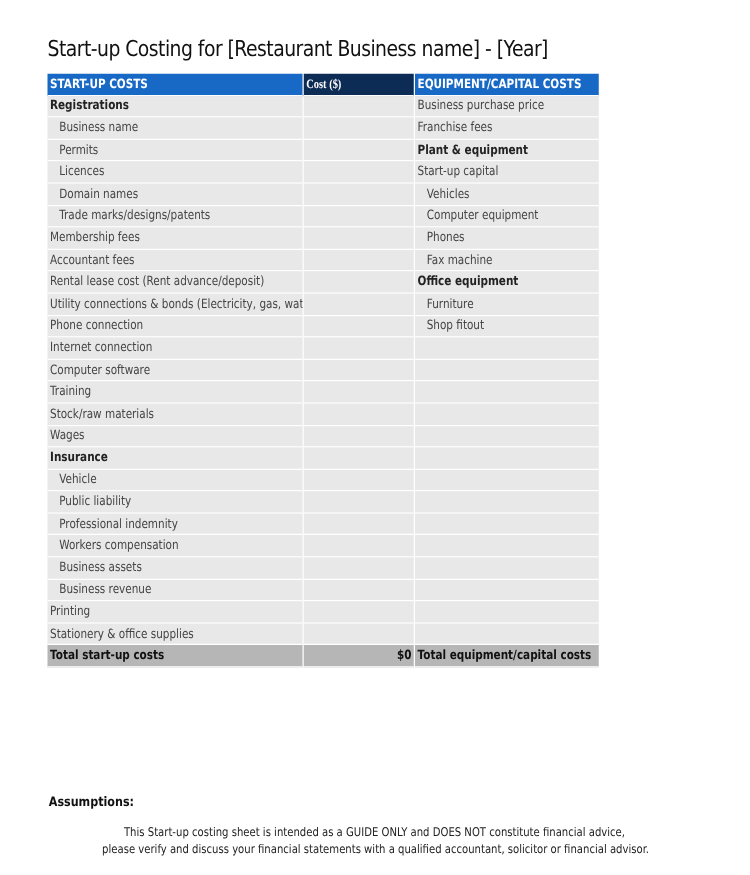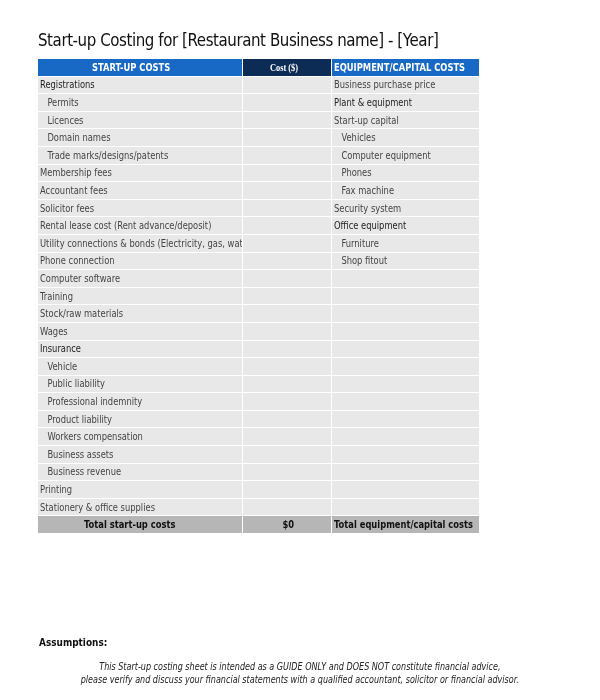--- a/index.html
+++ b/index.html
@@ -2,49 +2,54 @@
 <html><head>
 <meta charset="utf-8">
 <style>
   html, body { margin:0; padding:0; background:#ffffff; }
   body { width:600px; height:700px; position:relative; font-family:"DejaVu Sans", sans-serif; color:#333; overflow:hidden; }
   .title { position:absolute; left:38px; top:30px; font-size:17.5px; color:#111; letter-spacing:-0.5px; transform:scaleX(0.86); transform-origin:left top; white-space:nowrap; }
   table { position:absolute; left:37px; top:59px; border-collapse:separate; border-spacing:1px 0; table-layout:fixed; width:441px; }
   td, th { height:16.6px; padding:0 2px; font-size:10.2px; white-space:nowrap; overflow:hidden; border-bottom:1px solid #fff; }
   .c1 { width:200px; } .c2 { width:84px;font-family:Liberation Serif, serif; } .c3 { width:143px; }
   .cond { display:inline-block; transform:scaleX(0.82); transform-origin:left center; }
-  th { color:#fff; font-weight:bold; text-align:center; background:#1769c5;margin-left:28px; }
+  th { color:#fff; font-weight:bold; text-align:left; background:#1769c5;margin-left:28px; }
   th.cost { background:#0d2c55; }
   td { background:#e8e8e8; color:#444; }
-  td.bold { font-weight:normal; color:#222; }
+  td.bold { font-weight:bold; color:#222; }
   td.indent .cond { padding-left:9px; }
-  tr.total td { background:#b6b6b6; font-weight:bold; color:#111;text-align:center; }
+  tr.total td { background:#b6b6b6; font-weight:bold; color:#111; }
   td.num { text-align:right; }
   .assump { position:absolute; left:39px; top:636px; font-size:10.5px; font-weight:bold; color:#111; transform:scaleX(0.85); transform-origin:left top; }
-  .disc { position:absolute; left:0; width:600px; text-align:center; font-size:9.6px; font-style:italic; color:#222; }
+  .disc { position:absolute; left:0; width:600px; text-align:center; font-size:9.6px; color:#222; }
   .disc span { display:inline-block; transform:scaleX(0.84); }
 </style>
 </head>
 <body>
 
 <div class="title">Start-up Costing for [Restaurant Business name] - [Year]</div>
 
 <table>
   <thead>
     <tr>
       <th class="c1"><span class="cond">START-UP COSTS</span></th>
       <th class="c2 cost"><span class="cond">Cost ($)</span></th>
       <th class="c3"><span class="cond">EQUIPMENT/CAPITAL COSTS</span></th>
     </tr>
   </thead>
   <tbody id="tbody">
       <tr>
         <td class="bold"><span class="cond">Registrations</span></td>
         <td class="num"><span class="cond"></span></td>
         <td><span class="cond">Business purchase price</span></td>
+      </tr>
+      <tr>
+        <td class="indent"><span class="cond">Business name</span></td>
+        <td class="num"><span class="cond"></span></td>
+        <td><span class="cond">Franchise fees</span></td>
       </tr>
       <tr>
         <td class="indent"><span class="cond">Permits</span></td>
         <td class="num"><span class="cond"></span></td>
         <td class="bold"><span class="cond">Plant &amp; equipment</span></td>
       </tr>
       <tr>
         <td class="indent"><span class="cond">Licences</span></td>
         <td class="num"><span class="cond"></span></td>
         <td><span class="cond">Start-up capital</span></td>
@@ -63,38 +68,38 @@
         <td><span class="cond">Membership fees</span></td>
         <td class="num"><span class="cond"></span></td>
         <td class="indent"><span class="cond">Phones</span></td>
       </tr>
       <tr>
         <td><span class="cond">Accountant fees</span></td>
         <td class="num"><span class="cond"></span></td>
         <td class="indent"><span class="cond">Fax machine</span></td>
       </tr>
       <tr>
-        <td><span class="cond">Solicitor fees</span></td>
-        <td class="num"><span class="cond"></span></td>
-        <td><span class="cond">Security system</span></td>
-      </tr>
-      <tr>
         <td><span class="cond">Rental lease cost (Rent advance/deposit)</span></td>
         <td class="num"><span class="cond"></span></td>
         <td class="bold"><span class="cond">Office equipment</span></td>
       </tr>
       <tr>
         <td><span class="cond">Utility connections &amp; bonds (Electricity, gas, water)</span></td>
         <td class="num"><span class="cond"></span></td>
         <td class="indent"><span class="cond">Furniture</span></td>
       </tr>
       <tr>
         <td><span class="cond">Phone connection</span></td>
         <td class="num"><span class="cond"></span></td>
         <td class="indent"><span class="cond">Shop fitout</span></td>
+      </tr>
+      <tr>
+        <td><span class="cond">Internet connection</span></td>
+        <td class="num"><span class="cond"></span></td>
+        <td><span class="cond"></span></td>
       </tr>
       <tr>
         <td><span class="cond">Computer software</span></td>
         <td class="num"><span class="cond"></span></td>
         <td><span class="cond"></span></td>
       </tr>
       <tr>
         <td><span class="cond">Training</span></td>
         <td class="num"><span class="cond"></span></td>
         <td><span class="cond"></span></td>
@@ -119,25 +124,20 @@
         <td class="num"><span class="cond"></span></td>
         <td><span class="cond"></span></td>
       </tr>
       <tr>
         <td class="indent"><span class="cond">Public liability</span></td>
         <td class="num"><span class="cond"></span></td>
         <td><span class="cond"></span></td>
       </tr>
       <tr>
         <td class="indent"><span class="cond">Professional indemnity</span></td>
-        <td class="num"><span class="cond"></span></td>
-        <td><span class="cond"></span></td>
-      </tr>
-      <tr>
-        <td class="indent"><span class="cond">Product liability</span></td>
         <td class="num"><span class="cond"></span></td>
         <td><span class="cond"></span></td>
       </tr>
       <tr>
         <td class="indent"><span class="cond">Workers compensation</span></td>
         <td class="num"><span class="cond"></span></td>
         <td><span class="cond"></span></td>
       </tr>
       <tr>
         <td class="indent"><span class="cond">Business assets</span></td>

